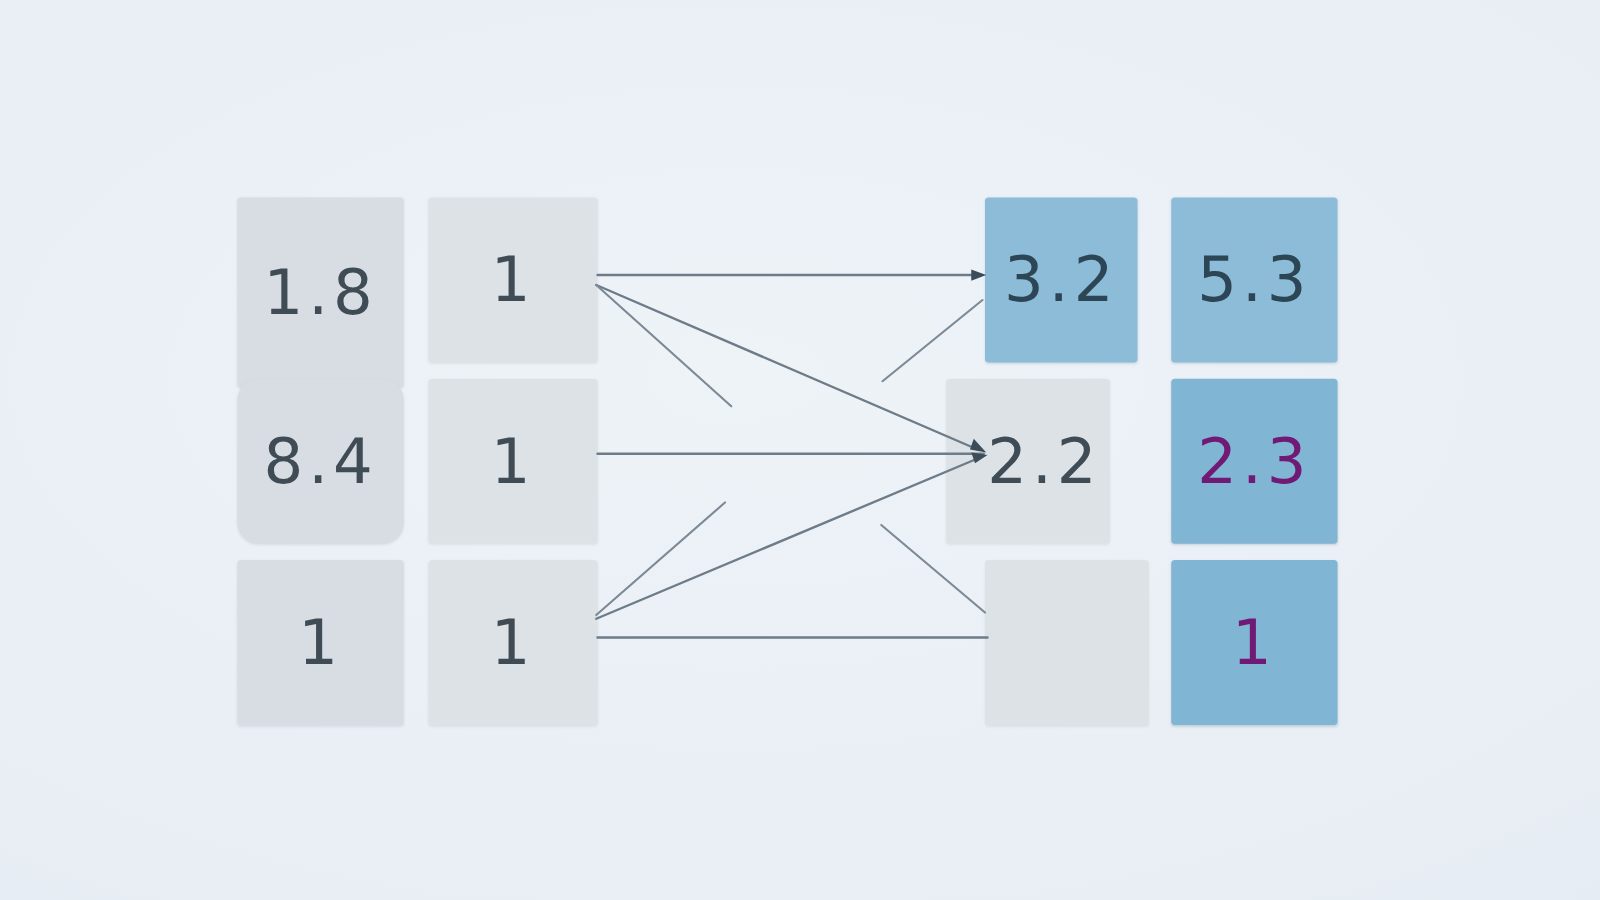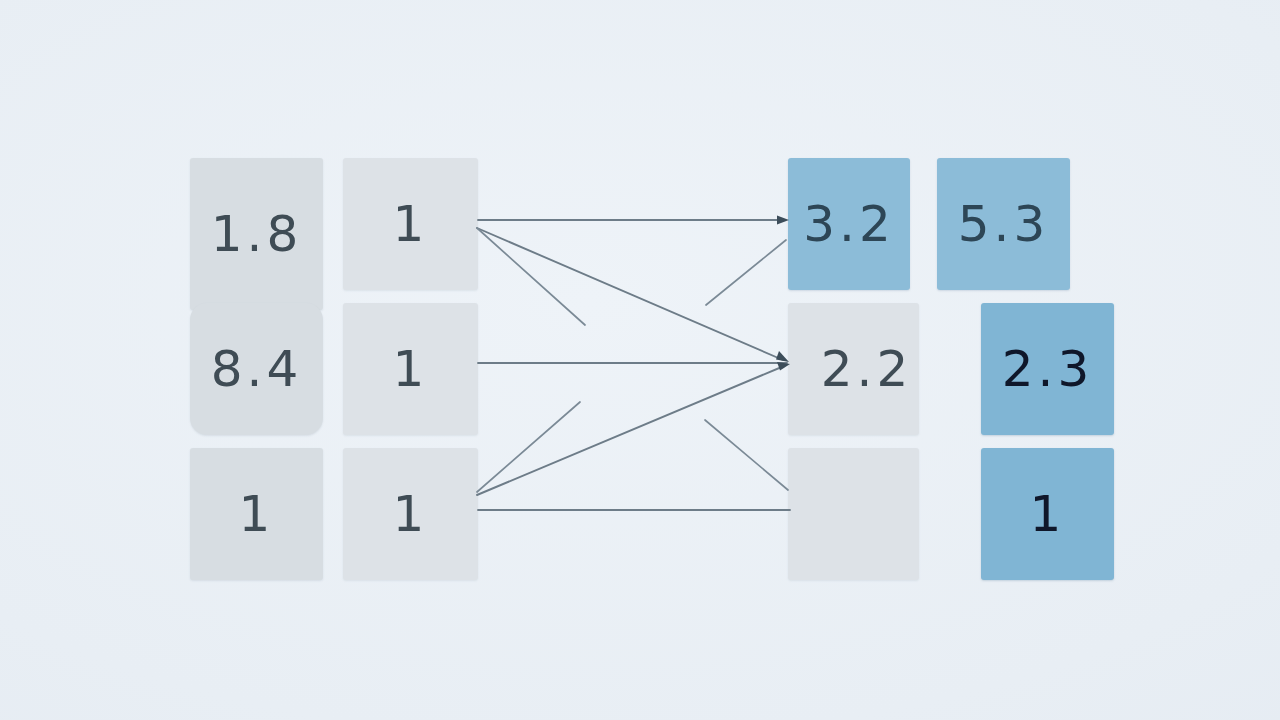--- a/index.html
+++ b/index.html
@@ -42,23 +42,22 @@
     color: #3f4c55;
     box-shadow: 0 1px 2px rgba(110,130,150,0.13);
   }
   .cell-blue {
     background: #8cbcd8;
     color: #2d4656;
     box-shadow: 0 1px 2px rgba(90,125,155,0.22);
   }
   .cell-blue-deep {
     background: #80b5d4;
-    color: #0f172a;
+    color: #701a75;
     box-shadow: 0 1px 2px rgba(80,120,150,0.25);
-    margin-left: 44px;
   }
   .cell-empty {
     color: transparent;
   }
   #edges {
     position: absolute;
     left: 0;
     top: 0;
     width: 1280px;
     height: 720px;
@@ -92,21 +91,21 @@
   <div class="matrix-cell cell-gray-light" style="left:343px; top:303px; width:135px; height:132px;">1</div>
 
   <div class="matrix-cell cell-gray" style="left:190px; top:448px; width:133px; height:132px;">1</div>
 
   <div class="matrix-cell cell-gray-light" style="left:343px; top:448px; width:135px; height:132px;">1</div>
 
   <div class="matrix-cell cell-blue" style="left:788px; top:158px; width:122px; height:132px;">3.2</div>
 
   <div class="matrix-cell cell-blue" style="left:937px; top:158px; width:133px; height:132px;">5.3</div>
 
-  <div class="matrix-cell cell-gray-light" style="left:788px; top:303px; width:131px; height:132px;padding-left:26px;">2.2</div>
+  <div class="matrix-cell cell-gray-light" style="left:757px; top:303px; width:131px; height:132px;padding-left:26px;">2.2</div>
 
   <div class="matrix-cell cell-blue-deep" style="left:937px; top:303px; width:133px; height:132px;">2.3</div>
 
   <div class="matrix-cell cell-gray-light cell-empty" style="left:788px; top:448px; width:131px; height:132px;"></div>
 
   <div class="matrix-cell cell-blue-deep" style="left:937px; top:448px; width:133px; height:132px;">1</div>
 
   <svg id="edges" viewBox="0 0 1280 720">
 
     <line class="edge-line" x1="478" y1="220" x2="784" y2="220"></line>

